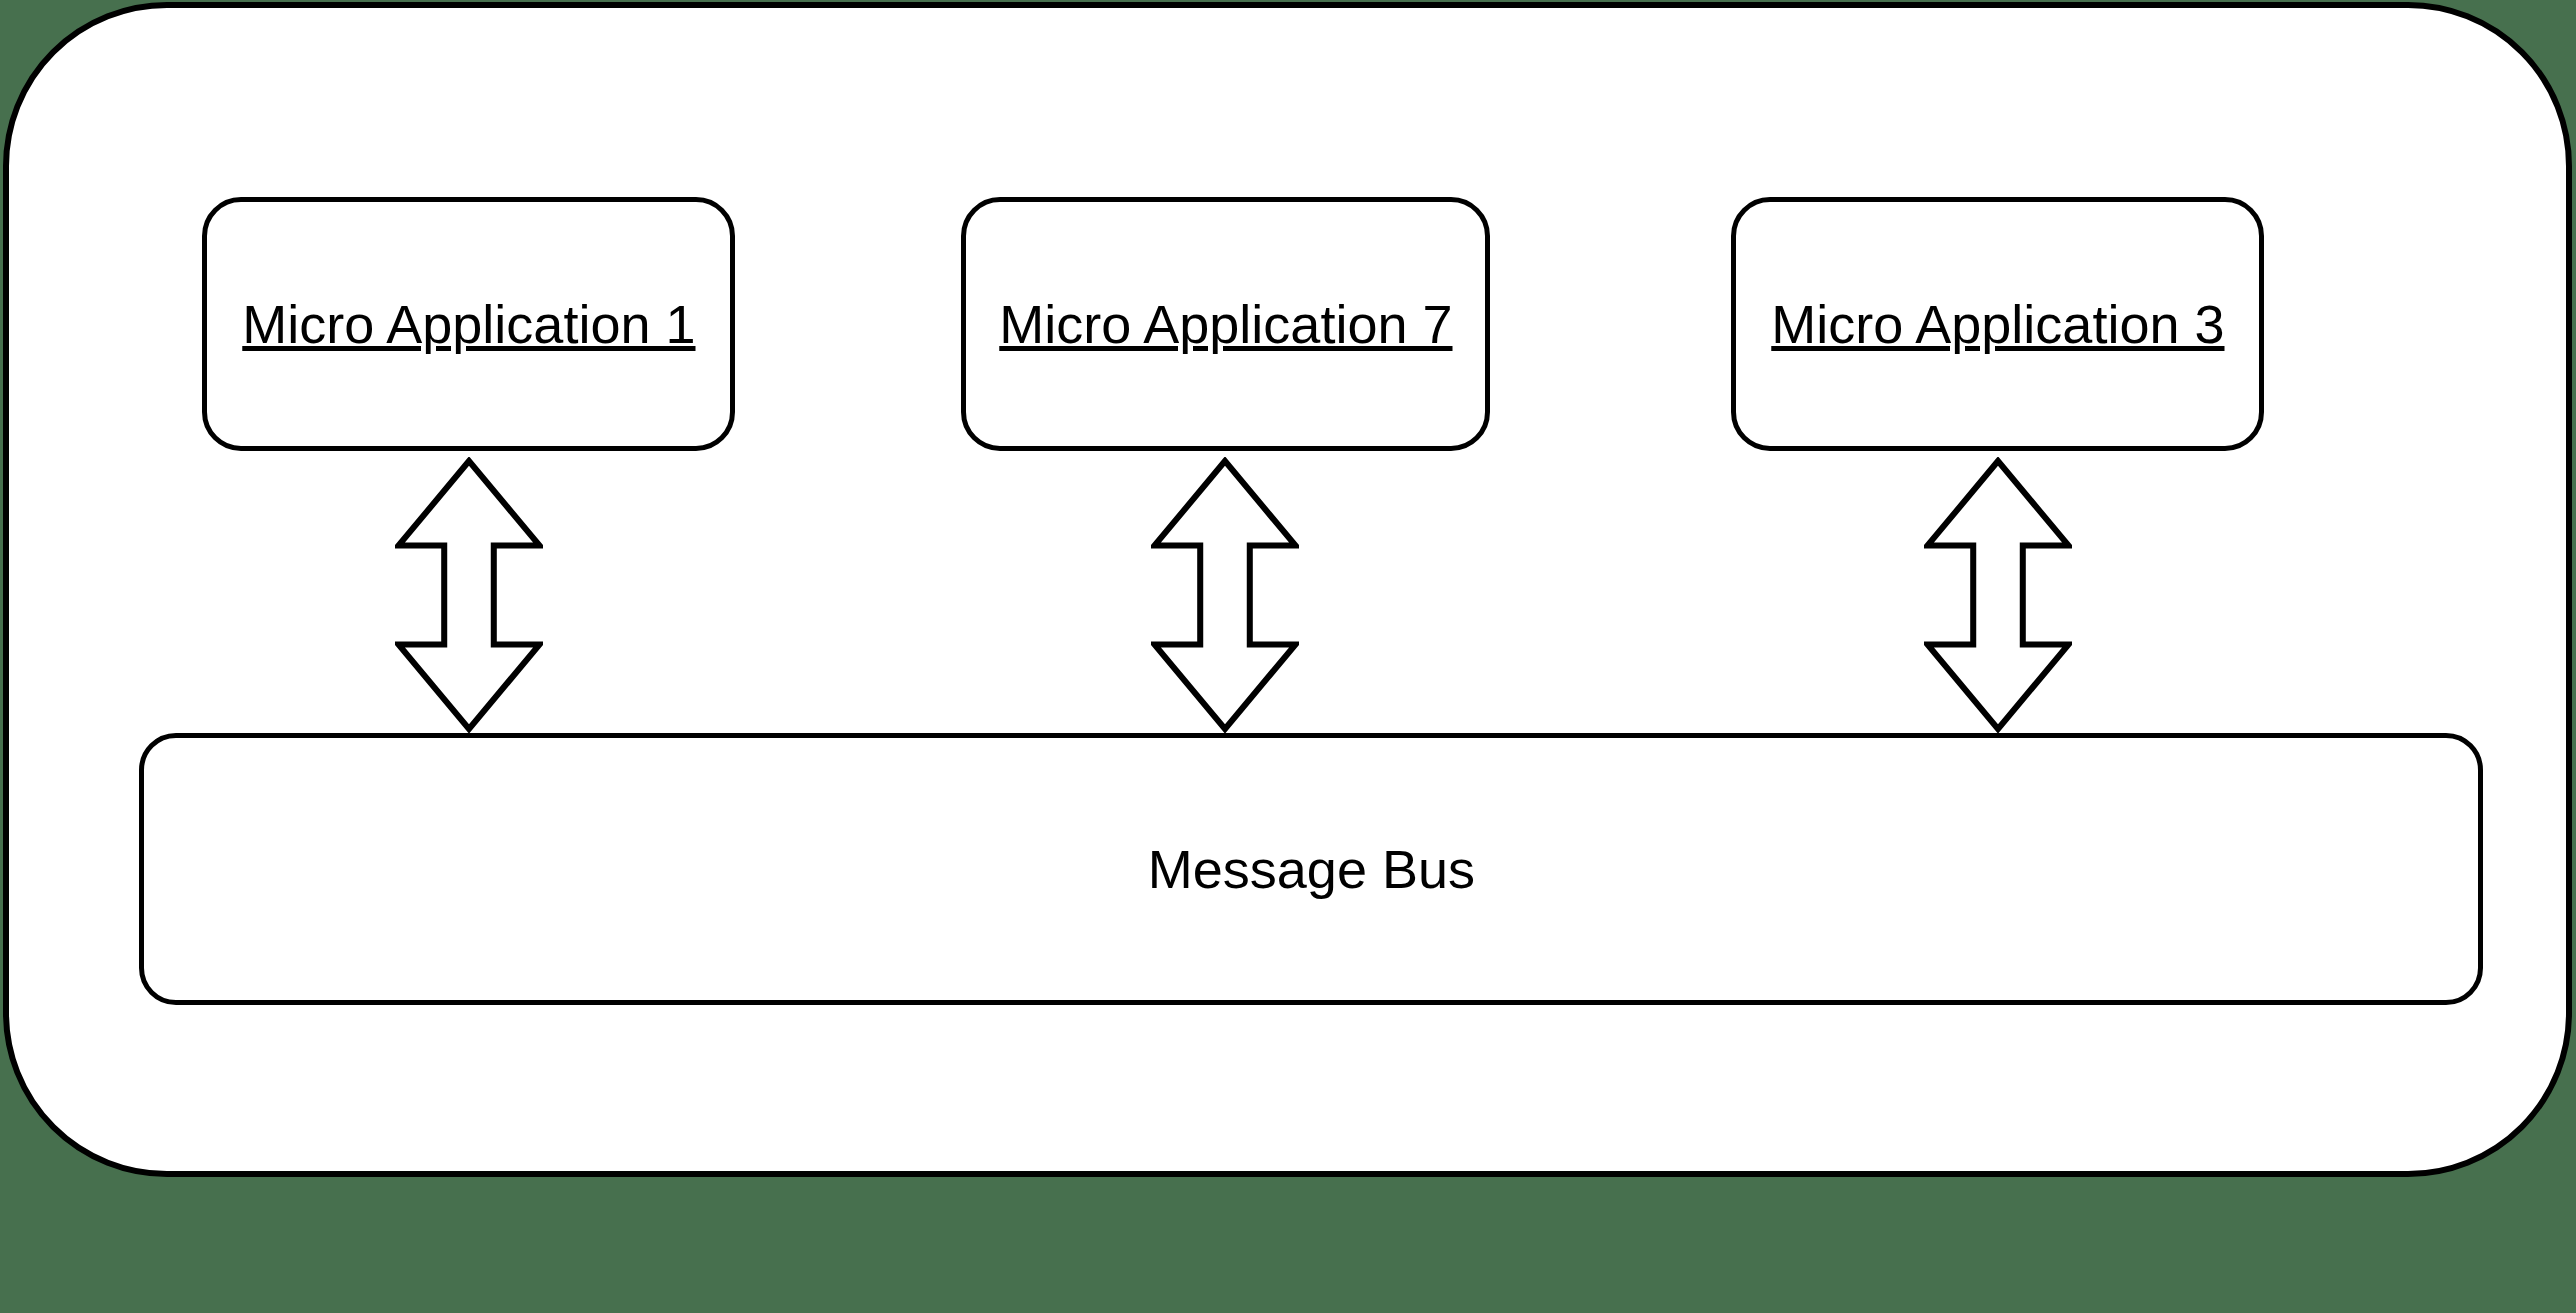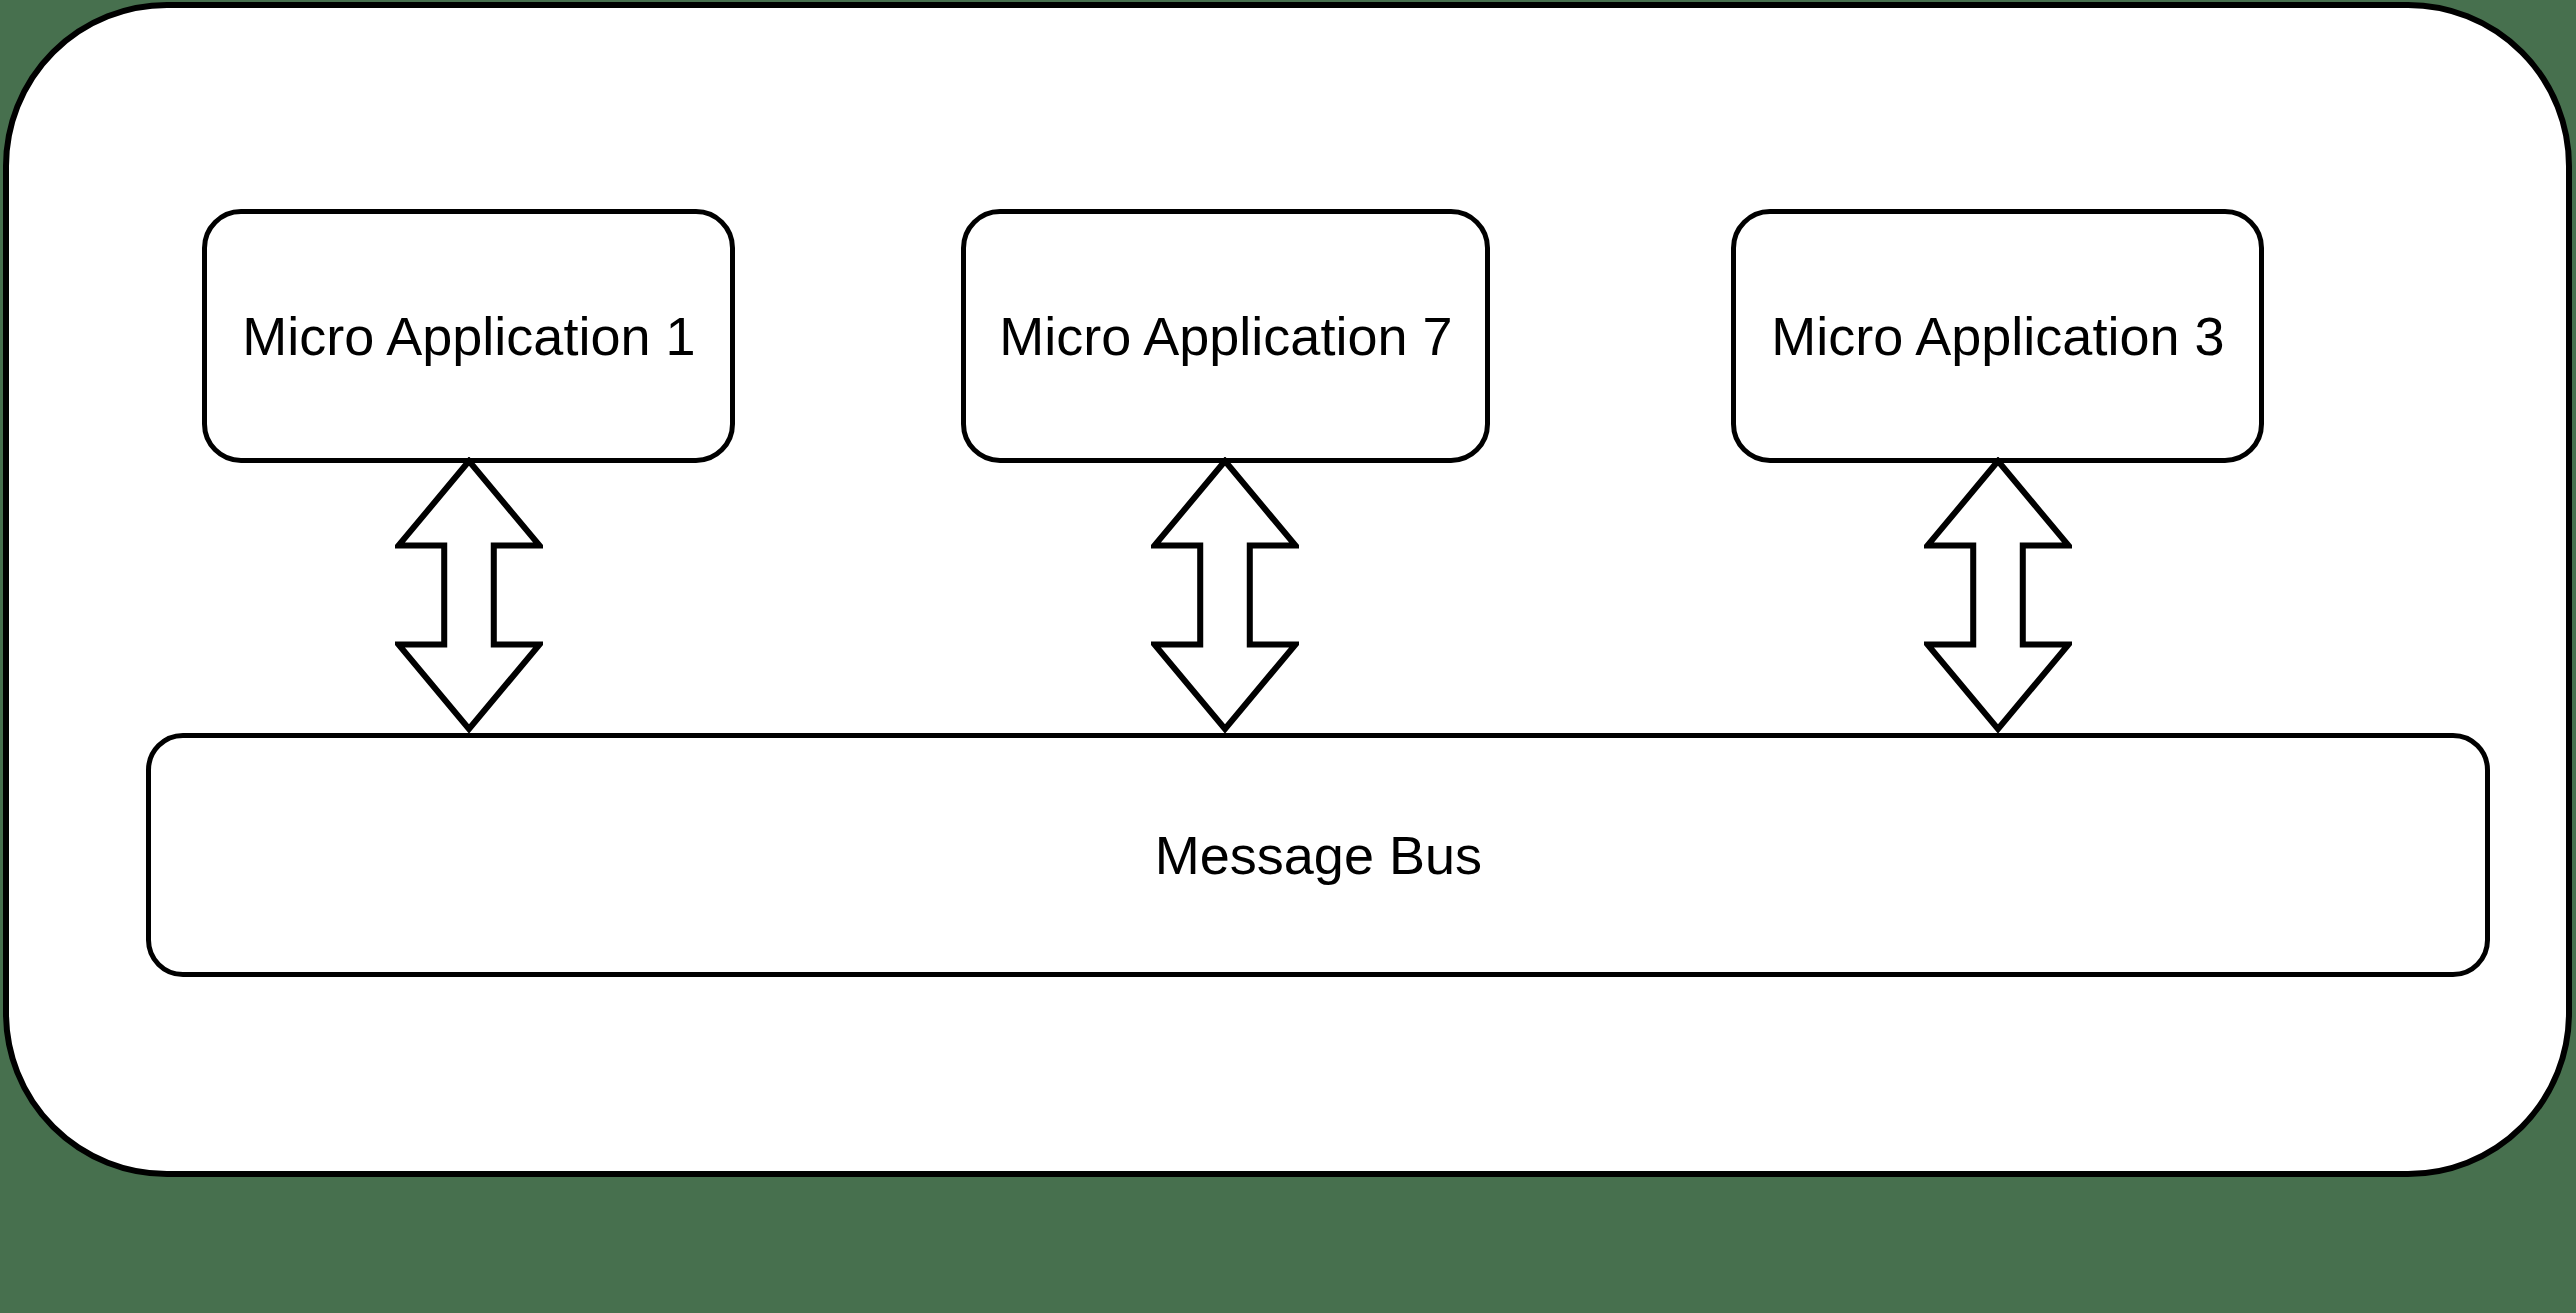--- a/index.html
+++ b/index.html
@@ -40,29 +40,29 @@
     align-items: center;
     justify-content: center;
   }
   .node-label {
     font-size: 54px;
     line-height: 1.15;
     color: var(--text);
     white-space: nowrap;
     text-align: center;
   }
-  .app-node { top: 201px; height: 254px; }
+  .app-node { top: 189px; height: 254px; text-decoration: underline; }
   .app-1 { left: 193px;  width: 533px; }
   .app-2 { left: 952px; width: 529px; }
   .app-3 { left: 1722px; width: 533px; }
   .bus-node {
-    left: 137px;
+    left: 130px;
     top: 725px;
     width: 2344px;
-    height: 244px;
+    height: 272px;
     border-radius: 37px;
   }
   .arrow {
     position: absolute;
     top: 449px;
     width: 148px;
     height: 276px;
   }
   .arrow-1 { left: 386px; }
   .arrow-2 { left: 1142px; }

